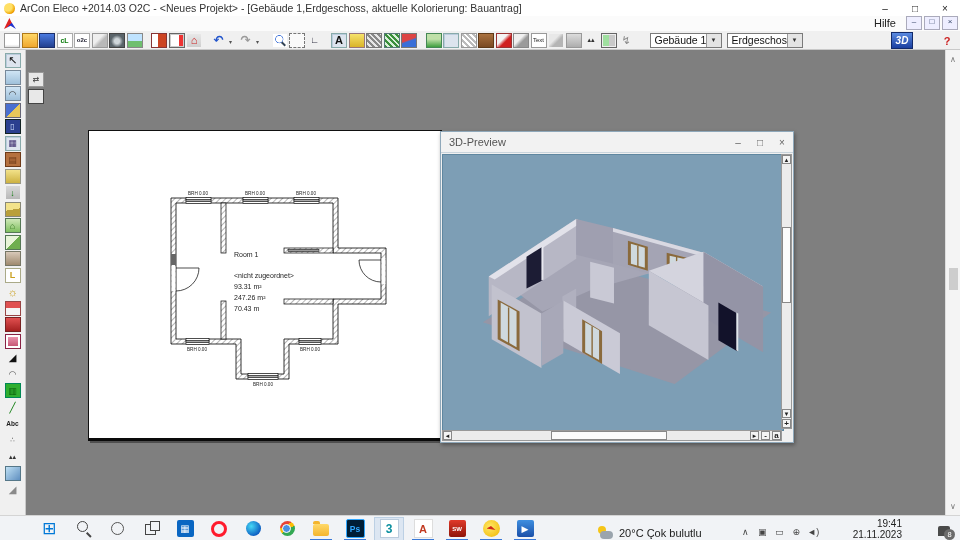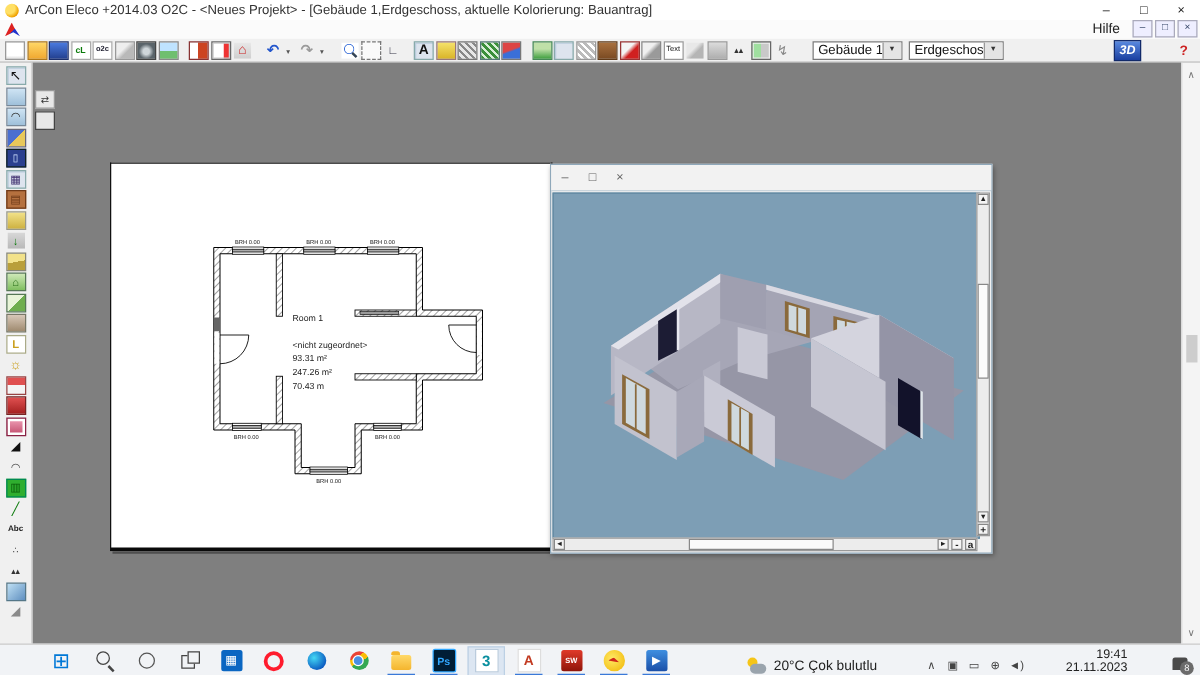--- a/index.html
+++ b/index.html
@@ -364,20 +364,21 @@
           <text x="145" y="147" font-size="7">&lt;nicht zugeordnet&gt;</text>
           <text x="145" y="158" font-size="7">93.31 m²</text>
           <text x="145" y="169" font-size="7">247.26 m²</text>
           <text x="145" y="180" font-size="7">70.43 m</text>
         </g>
       </svg>
     </div>
 
     <div class="preview">
       <div class="pv-title">
+        <span class="t">3D-Preview</span>
         <div class="pv-btn">–</div>
         <div class="pv-btn">□</div>
         <div class="pv-btn">×</div>
       </div>
       <div class="pv-body">
         <div class="pv-viewport">
           <svg width="340" height="275" viewBox="0 0 342 276">
 
             <polygon points="40,168 140,106 330,158 233,230" fill="#9696a6"></polygon>
             <polygon points="53,122 134,69 262,103 207,119 150,135 100,157" fill="#a6a6b6"></polygon>

